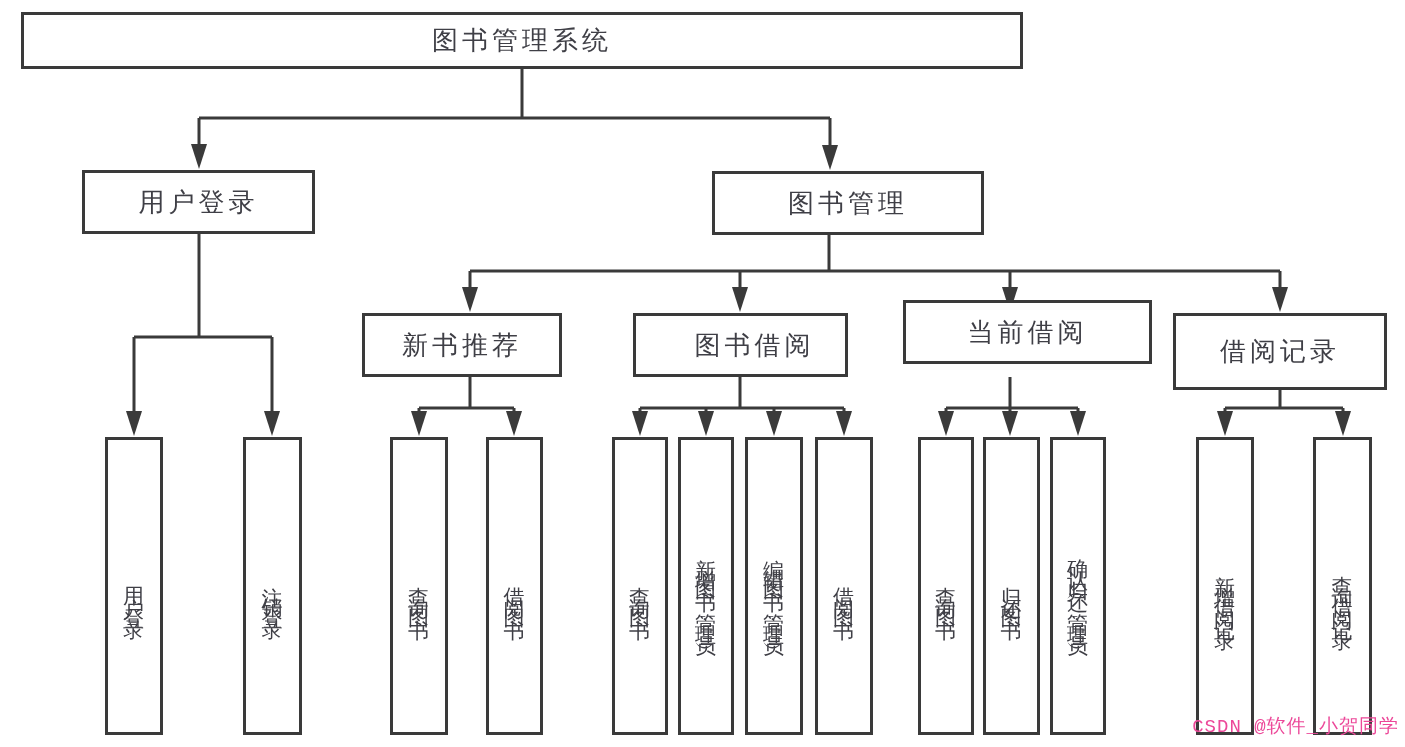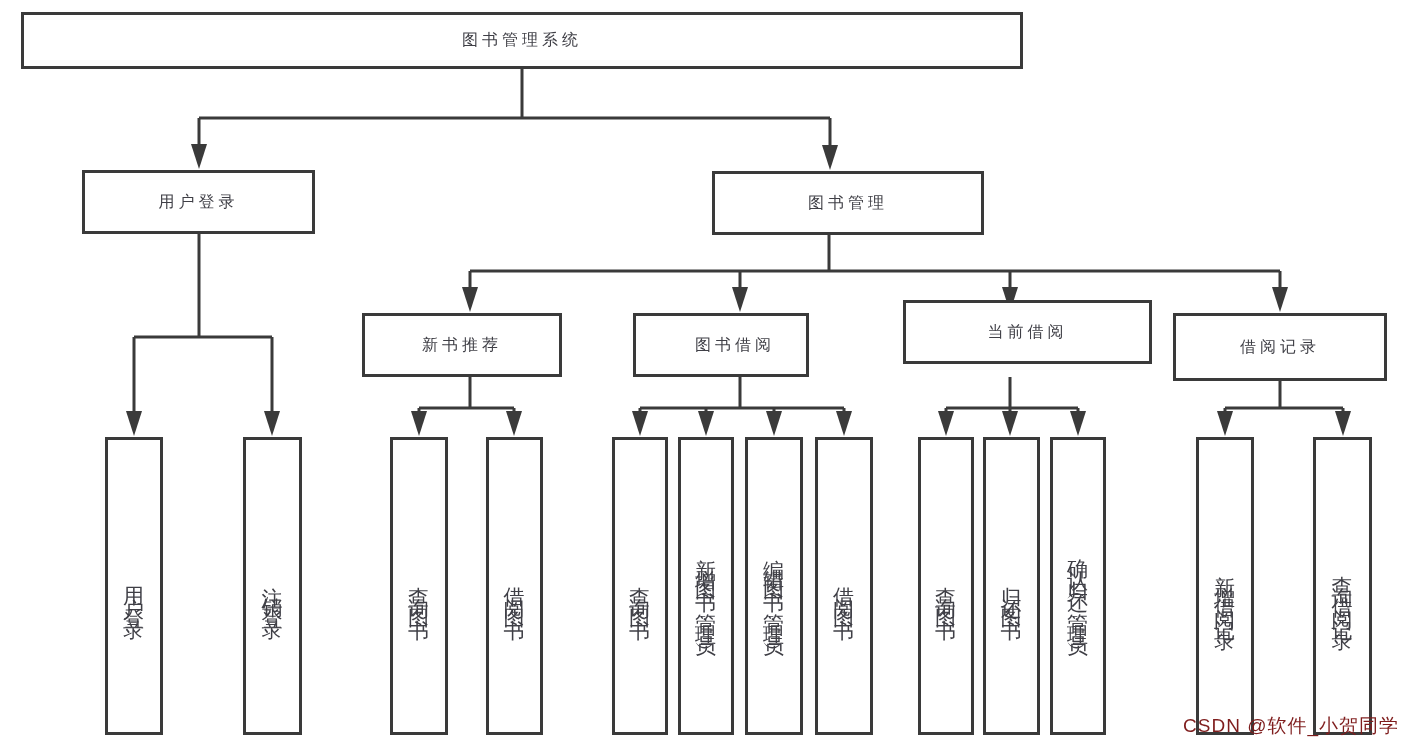--- a/index.html
+++ b/index.html
@@ -3,25 +3,25 @@
 <meta charset="utf-8">
 <style>
   html,body{margin:0;padding:0;background:#ffffff;}
   body{font-family:"Liberation Sans","DejaVu Sans",sans-serif;}
   #canvas{position:relative;width:1405px;height:747px;background:#ffffff;overflow:hidden;}
   #wires{position:absolute;left:0;top:0;z-index:1;}
   #wires path{stroke:#3a3a3a;stroke-width:3;fill:none;}
   #wires polygon{fill:#3a3a3a;stroke:none;}
   .box{position:absolute;box-sizing:border-box;border:3px solid #3a3a3a;background:#ffffff;
        display:flex;align-items:center;justify-content:center;color:#3f3f46;z-index:2;}
-  .hbox{font-size:16px;letter-spacing:4px;white-space:nowrap;}
+  .hbox{font-size:26px;letter-spacing:4px;white-space:nowrap;}
   .vbox span{writing-mode:vertical-rl;text-orientation:mixed;font-size:21px;
              letter-spacing:11px;margin-inline-end:-11px;line-height:1;}
   .watermark{position:absolute;right:6px;bottom:8px;z-index:3;font-size:19px;
-             color:#7f1d1d;letter-spacing:1px;white-space:nowrap;}
+             color:#ec4899;letter-spacing:1px;white-space:nowrap;font-family:Liberation Mono, monospace;}
 </style>
 </head>
 <body>
 
 <div id="canvas">
 
   <svg id="wires" width="1405" height="747" viewBox="0 0 1405 747">
     <g>
       <path d="M522 68 V118 M199 118 H830 M199 118 V150 M830 118 V151"></path>
       <polygon points="191,144 207,144 199,169"></polygon>
@@ -71,27 +71,27 @@
   <div class="box hbox" style="left:82px;top:170px;width:233px;height:64px;">
     <span>用户登录</span>
   </div>
   <div class="box hbox" style="left:712px;top:171px;width:272px;height:64px;">
     <span>图书管理</span>
   </div>
 
   <div class="box hbox" style="left:362px;top:313px;width:200px;height:64px;">
     <span>新书推荐</span>
   </div>
-  <div class="box hbox" style="left:633px;top:313px;width:176px;height:64px;padding-left:28px;">
+  <div class="box hbox" style="left:633px;top:313px;width:215px;height:64px;padding-left:28px;">
     <span>图书借阅</span>
   </div>
   <div class="box hbox" style="left:903px;top:300px;width:249px;height:64px;">
     <span>当前借阅</span>
   </div>
-  <div class="box hbox" style="left:1173px;top:313px;width:214px;height:68px;">
+  <div class="box hbox" style="left:1173px;top:313px;width:214px;height:77px;">
     <span>借阅记录</span>
   </div>
 
   <div class="box vbox" style="left:105px;top:437px;width:58px;height:298px;">
     <span>用户登录</span>
   </div>
   <div class="box vbox" style="left:243px;top:437px;width:59px;height:298px;">
     <span>注销登录</span>
   </div>
 

